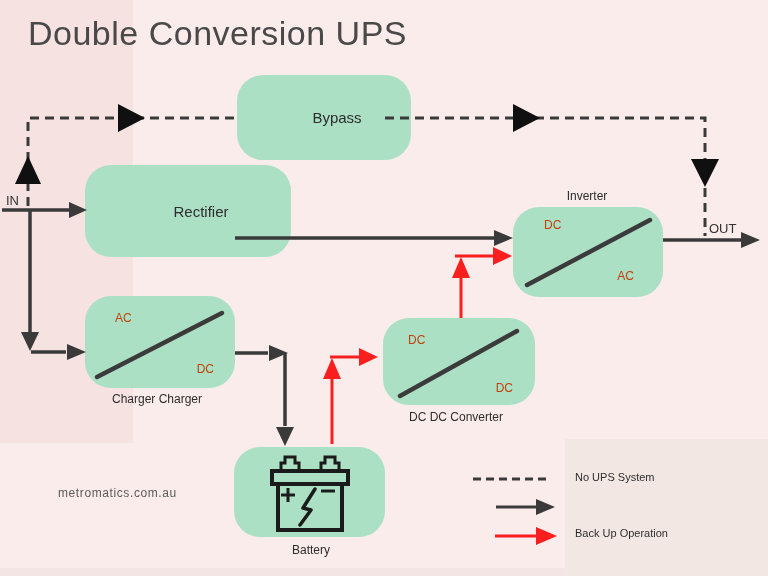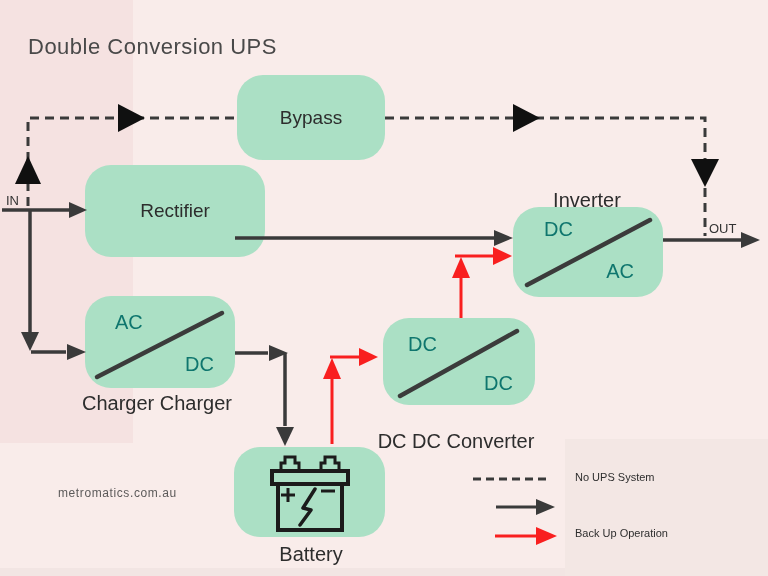--- a/index.html
+++ b/index.html
@@ -13,35 +13,35 @@
   .band-left   { left:0; top:0; width:133px; height:443px; background:#f5e2e1; }
   .strip-bottom{ left:0; top:568px; width:768px; height:8px; background:#f2e5e3; }
   .legend-panel{ left:565px; top:439px; width:203px; height:137px; background:#f3e7e4; }
 
   .node {
     position:absolute; z-index:1;
     background:#abe0c5; border-radius:26px;
   }
   .node-center {
     display:flex; align-items:center; justify-content:center;
-    font-size:19px; color:#2d2d2d;
+    font-size:15px; color:#2d2d2d;padding-left:26px;
   }
-  .port { position:absolute; font-size:20px; color:#0f766e; }
+  .port { position:absolute; font-size:12px; color:#c2410c; }
 
   .flow-svg { position:absolute; left:0; top:0; z-index:2; pointer-events:none; }
 
   .txt { position:absolute; z-index:3; white-space:nowrap; }
-  .title { left:28px; top:14px; font-size:22px; color:#494949; letter-spacing:0.5px;margin-top:20px; }
+  .title { left:28px; top:14px; font-size:34px; color:#494949; letter-spacing:0.5px; }
   .io-label { font-size:13px; font-weight:normal; color:#333333; }
   .in-label  { left:6px;  top:193px; }
   .out-label { left:709px; top:221px; }
-  .node-caption { font-size:20px; color:#2d2d2d; transform:translateX(-50%); }
+  .node-caption { font-size:12px; color:#2d2d2d; transform:translateX(-50%); }
   .cap-inverter { left:587px; top:189px; }
   .cap-charger  { left:157px; top:392px; }
-  .cap-dcdc     { left:456px; top:430px; }
+  .cap-dcdc     { left:456px; top:410px; }
   .cap-battery  { left:311px; top:543px; }
   .watermark { left:58px; top:486px; font-size:12px; color:#5c5a5a; letter-spacing:0.6px;text-align:right; }
   .legend-label { font-size:11px; color:#2e2e2e; }
   .legend-1 { left:575px; top:471px; }
   .legend-2 { left:575px; top:499px; }
   .legend-3 { left:575px; top:527px; }
 </style>
 </head>
 <body>
 

